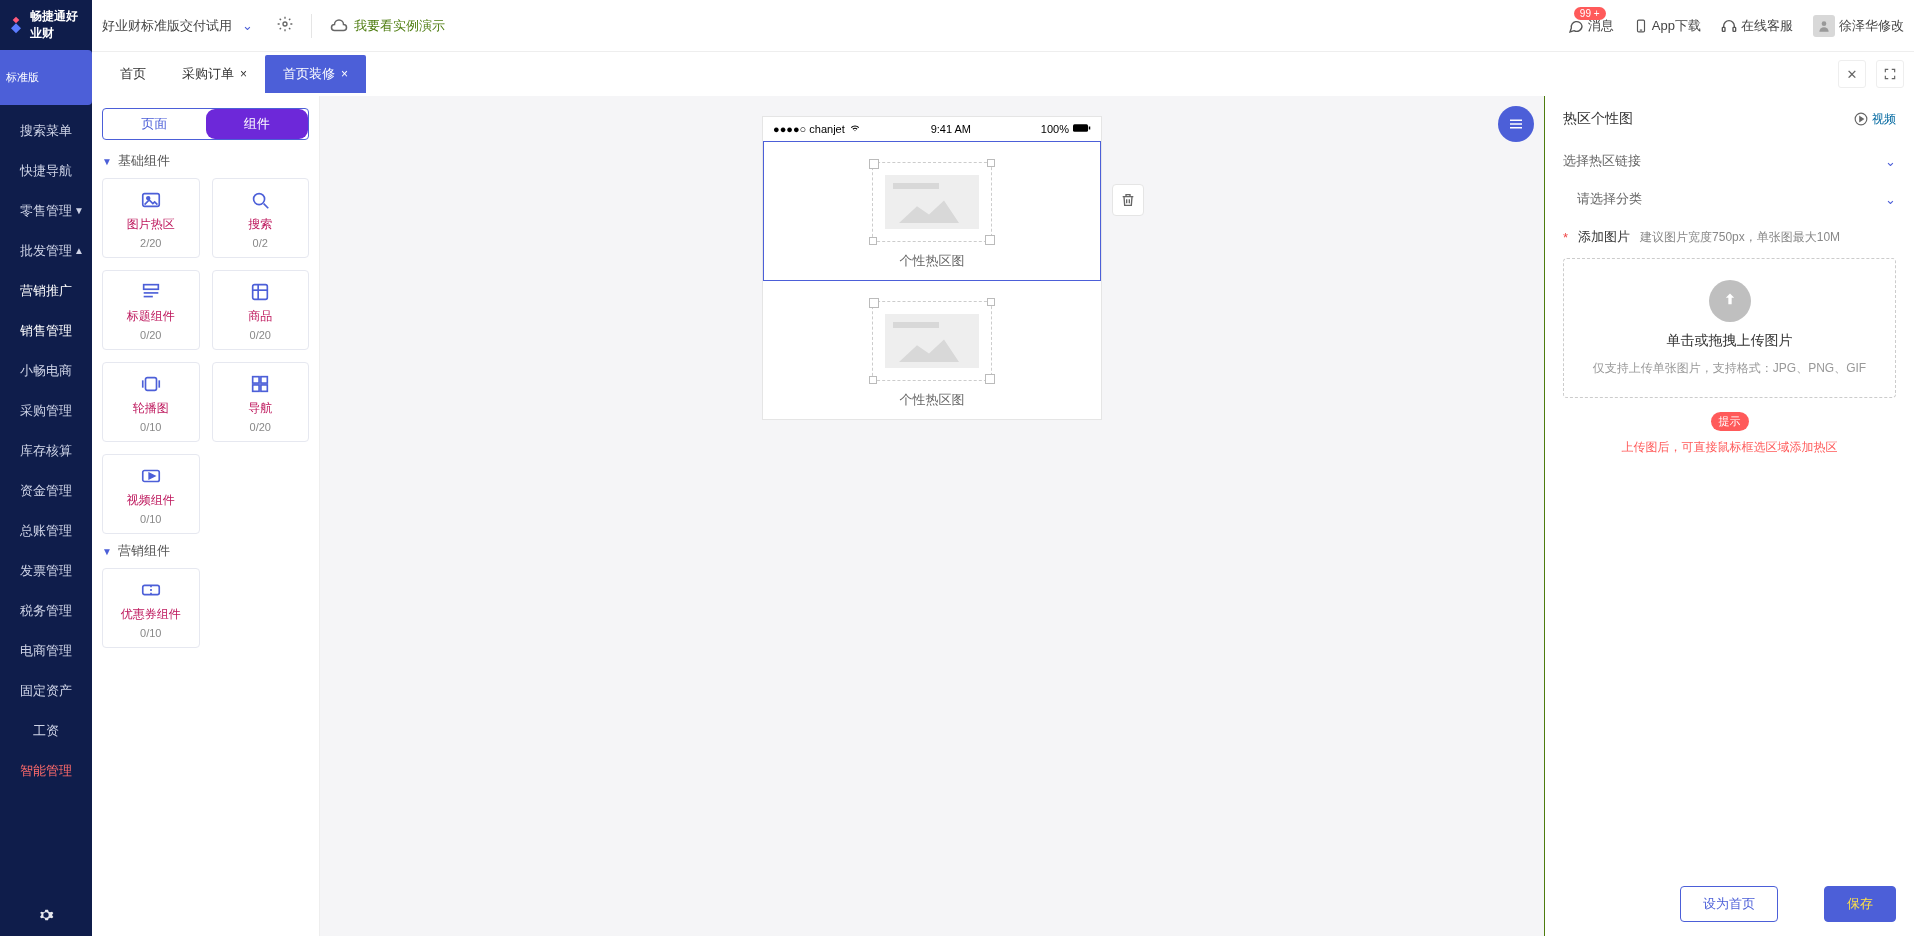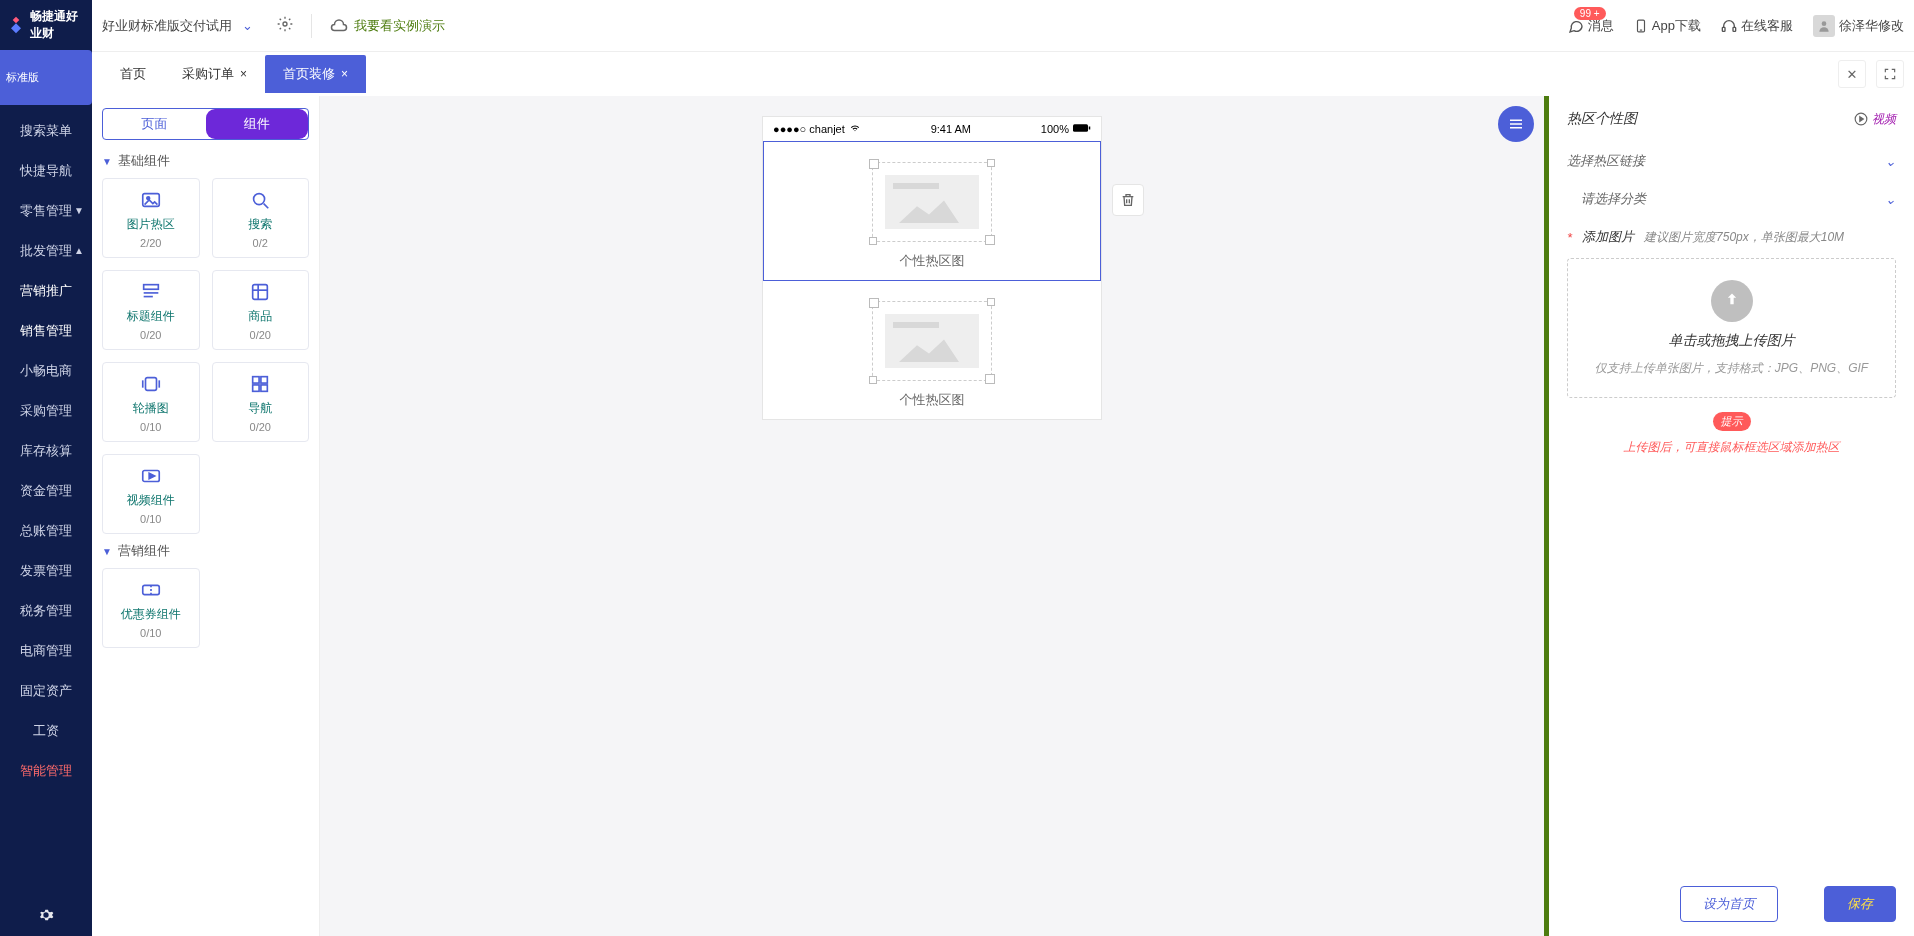--- a/index.html
+++ b/index.html
@@ -39,21 +39,21 @@
   .workspace { flex:1; display:flex; background:#f5f5f7; min-height:0; }
   .comp-panel { width:228px; background:#fff; border-right:1px solid #eee; padding:12px 10px; overflow-y:auto; }
   .seg-ctrl { display:flex; border:1px solid #4c5fd8; border-radius:4px; overflow:hidden; margin-bottom:12px; }
   .seg-btn { flex:1; text-align:center; padding:6px 0; color:#4c5fd8; cursor:pointer; font-size:13px; }
   .seg-btn.active { background:#6d28d9; color:#fff;border-radius:9px; }
   .group-head { display:flex; align-items:center; gap:6px; color:#555; font-size:13px; margin:8px 0; cursor:pointer; }
   .group-head .tri { color:#4c5fd8; font-size:10px; }
   .grid2 { display:grid; grid-template-columns:1fr 1fr; gap:12px; }
   .comp-card { border:1px solid #e6e8f0; border-radius:4px; height:80px; display:flex; flex-direction:column; align-items:center; justify-content:center; gap:4px; cursor:pointer; }
   .comp-card .ico { width:30px; height:24px; display:flex; align-items:center; justify-content:center; color:#4c5fd8; }
-  .comp-card .lbl { font-size:12px; color:#0f766e; }
+  .comp-card .lbl { font-size:12px; color:#be185d; }
   .comp-card .cnt { font-size:11px; color:#888; }
   
   .canvas { flex:1; display:flex; justify-content:center; padding:20px 0; position:relative; overflow:auto; }
   .phone { width:340px; background:#fff; border:1px solid #e5e5e5; position:relative; }
   .status-bar { height:24px; display:flex; align-items:center; padding:0 10px; font-size:11px; color:#000; }
   .status-bar .mid { flex:1; text-align:center; }
   .ph-header { height:44px; display:flex; align-items:center; justify-content:center; position:relative; border-bottom:1px solid #f0f0f0; font-size:16px; color:#333; }
   .ph-actions { position:absolute; right:10px; display:flex; gap:8px; }
   .pill { border:1.5px solid #000; border-radius:14px; padding:2px 8px; font-size:13px; }
   .ring { width:20px; height:20px; border:2px solid #000; border-radius:50%; display:flex; align-items:center; justify-content:center; }
@@ -65,24 +65,24 @@
   .img-ph::before{top:-4px;left:-4px;} .img-ph::after{bottom:-4px;right:-4px;}
   .img-ph .corner-tr,.img-ph .corner-bl{position:absolute;width:8px;height:8px;border:1px solid #bbb;background:#fff;}
   .img-ph .corner-tr{top:-4px;right:-4px;} .img-ph .corner-bl{bottom:-4px;left:-4px;}
   .img-inner { position:absolute; top:12px; left:12px; right:12px; bottom:12px; background:#eee; }
   .img-inner::before{content:'';position:absolute;top:8px;left:8px;right:40px;height:6px;background:#d8d8d8;}
   .img-inner::after{content:'';position:absolute;bottom:6px;left:14px;width:60px;height:28px;background:#d8d8d8;clip-path:polygon(0 100%,30% 40%,50% 70%,75% 20%,100% 100%);}
   .block-label { text-align:center; font-size:13px; color:#666; margin-top:10px; }
   .delete-float { position:absolute; width:32px; height:32px; background:#fff; border:1px solid #e5e5e5; border-radius:4px; display:flex; align-items:center; justify-content:center; color:#666; cursor:pointer; }
   .fab { position:absolute; top:10px; width:36px; height:36px; border-radius:50%; background:#4c5fd8; color:#fff; display:flex; align-items:center; justify-content:center; cursor:pointer; }
   
-  .props { width:370px; background:#fff; border-left:5px solid #4d7c0f; padding:14px 18px; display:flex; flex-direction:column;font-style:italic; }
+  .props { width:370px; background:#fff; border-left:1px solid #4d7c0f; padding:14px 18px; display:flex; flex-direction:column; }
   .props-head { display:flex; align-items:center; justify-content:space-between; margin-bottom:14px; }
   .props-title { font-size:14px; color:#333; }
-  .video-link { display:flex; align-items:center; gap:4px; color:#a21caf; cursor:pointer; font-size:12px; }
+  .video-link { display:flex; align-items:center; gap:4px; color:#0369a1; cursor:pointer; font-size:12px; }
   .sel-row { display:flex; align-items:center; justify-content:space-between; padding:10px 0; color:#666; font-size:13px; cursor:pointer;}
   .sel-row.indent { padding-left:14px; }
   .field-row { display:flex; align-items:center; gap:10px; margin-top:10px; font-size:13px; }
   .req { color:#f04646; }
   .hint { color:#888; font-size:12px; }
   .drop-zone { margin-top:12px; border:1px dashed #ccc; border-radius:4px; height:140px; display:flex; flex-direction:column; align-items:center; justify-content:center; gap:10px; color:#888; cursor:pointer; }
   .drop-zone .circle { width:42px; height:42px; border-radius:50%; background:#bfbfbf; display:flex; align-items:center; justify-content:center; color:#fff; font-size:20px; }
   .drop-zone .t1 { color:#333; font-size:14px; }
   .drop-zone .t2 { color:#999; font-size:12px; }
   .tip-row { display:flex; align-items:center; gap:8px; margin-top:14px; font-size:12px;flex-direction:column; }

